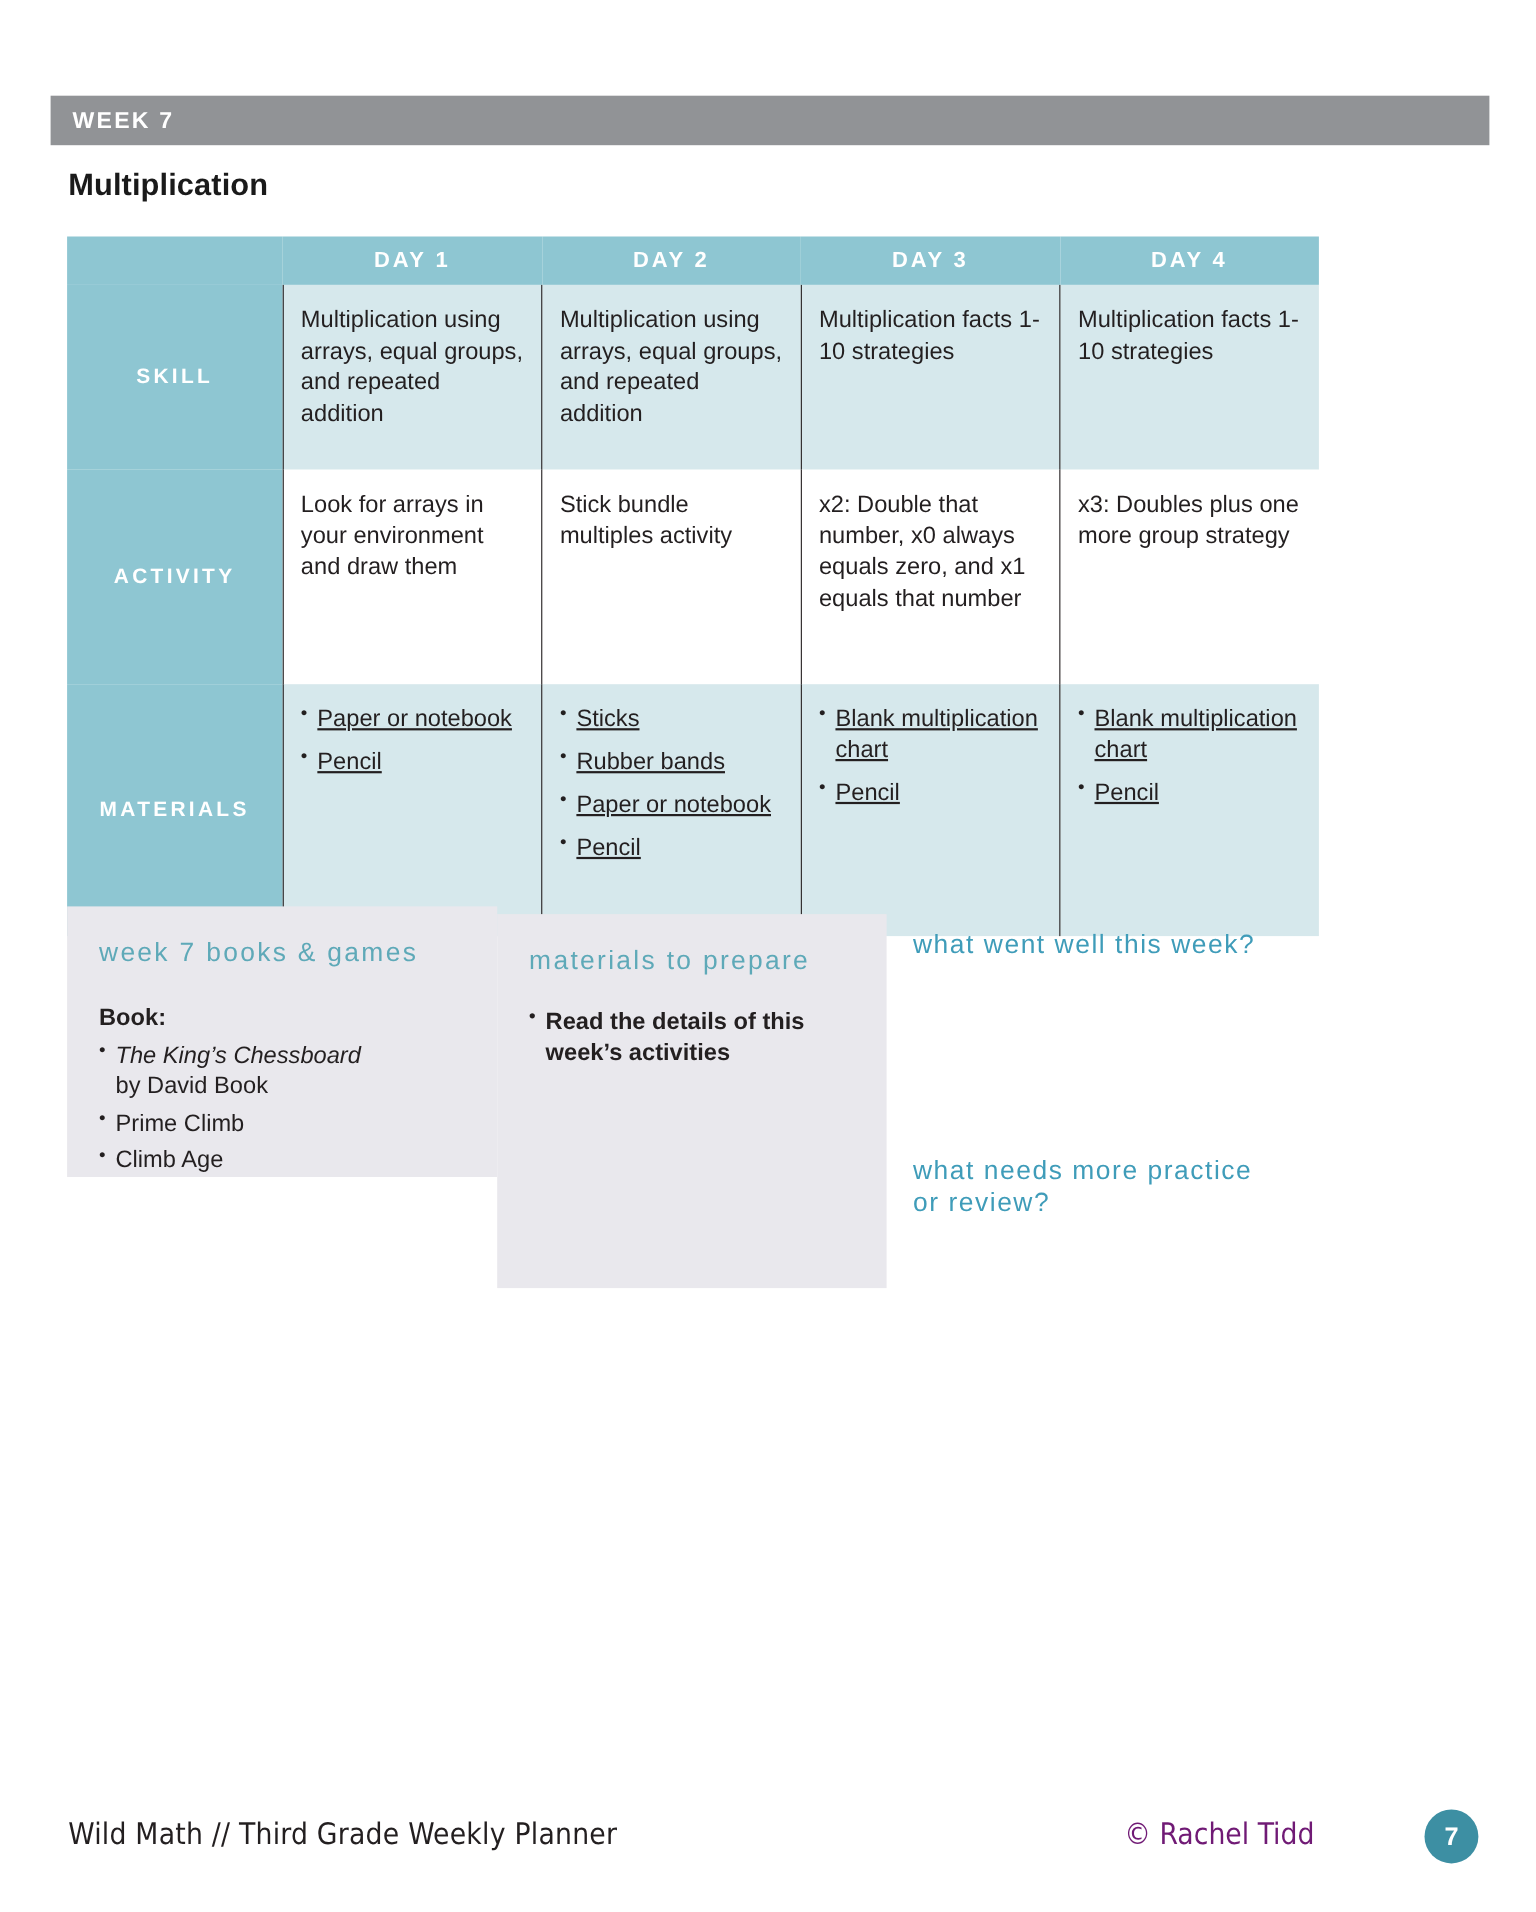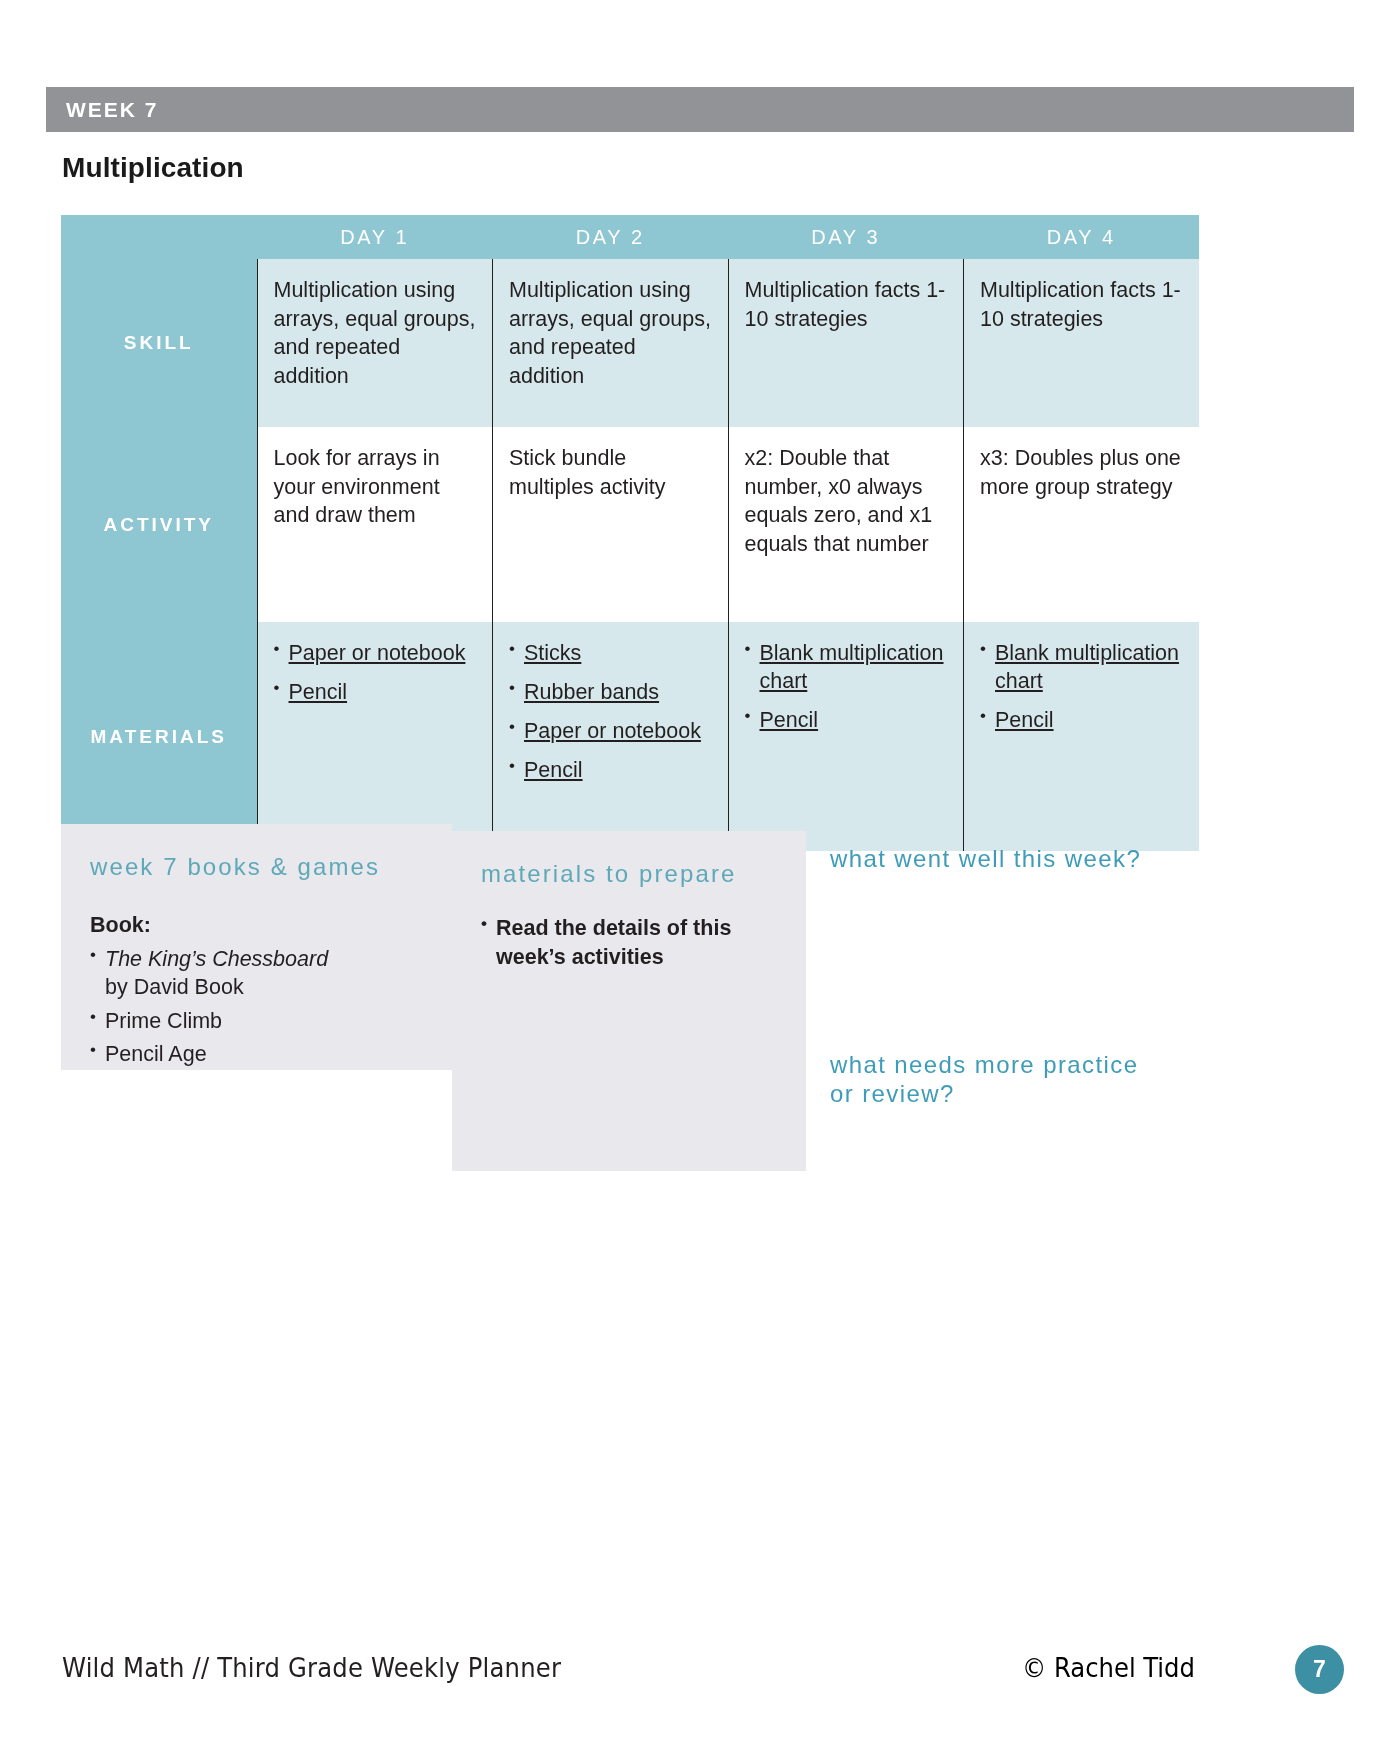--- a/index.html
+++ b/index.html
@@ -58,21 +58,21 @@
     border-collapse: collapse;
     table-layout: fixed;
   }
   .planner-table col.label-col { width: 196px; }
   .planner-table col.day-col   { width: 235.5px; }
 
   .head-row th {
     background: #8ec6d2;
     color: #ffffff;
     font-size: 20px;
-    font-weight: normal;
+    font-weight: bold;
     letter-spacing: 2.6px;
     padding: 9px 0 9px 0;
     height: 26px;
     text-align: center;
     vertical-align: middle;
     border: none;
   }
   .head-row th.corner { background: #8ec6d2; }
 
   .row-label {
@@ -199,21 +199,21 @@
     color: #231f20;
     letter-spacing: 0.2px;
   }
   .footer-right {
     position: absolute;
     left: 1022px;
     top: 1652px;
     font-size: 27px;
     font-family: "Liberation Sans Narrow", "DejaVu Sans Condensed", "Liberation Sans", sans-serif;
     font-stretch: condensed;
-    color: #000000;
+    color: #701a75;
     white-space: nowrap;
   }
   .page-badge {
     position: absolute;
     left: 1295px;
     top: 1645px;
     width: 49px;
     height: 49px;
     border-radius: 50%;
     background: #3d8fa3;
@@ -302,21 +302,21 @@
 
 <div class="note-box" id="books-box">
   <div class="note-heading">week 7 books &amp; games</div>
   <div class="note-body">
     <div class="note-subhead">Book:</div>
     <ul class="note-list">
       <li><span class="italic">The King’s Chessboard</span><br><span>by David Book</span></li>
     </ul>
     <ul class="note-list">
         <li>Prime Climb</li>
-        <li>Pencil Age</li>
+        <li>Climb Age</li>
       </ul>
   </div>
 </div>
 
 <div class="note-box" id="prepare-box">
   <div class="note-heading">materials to prepare</div>
   <div class="note-body">
     <ul class="note-list spaced">
         <li>Read the details of this week’s activities</li>
       </ul>

